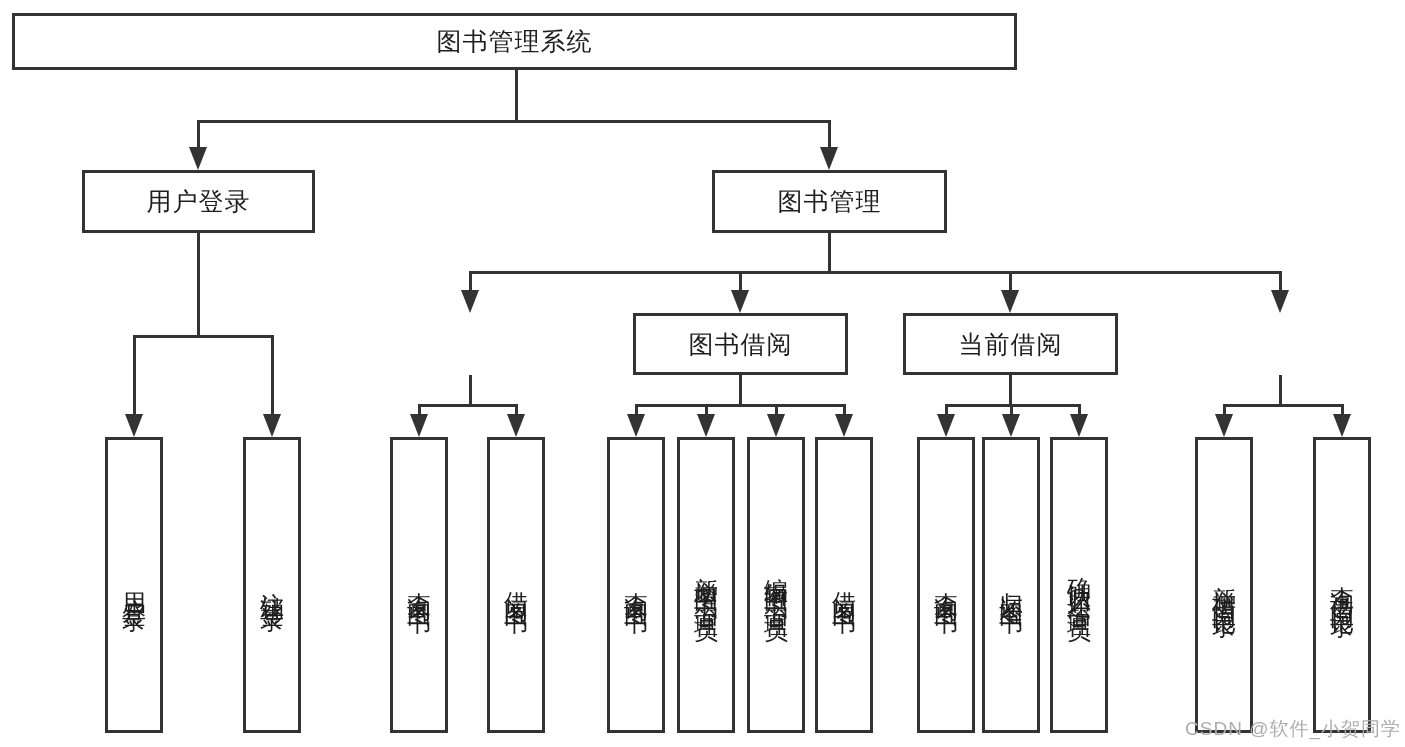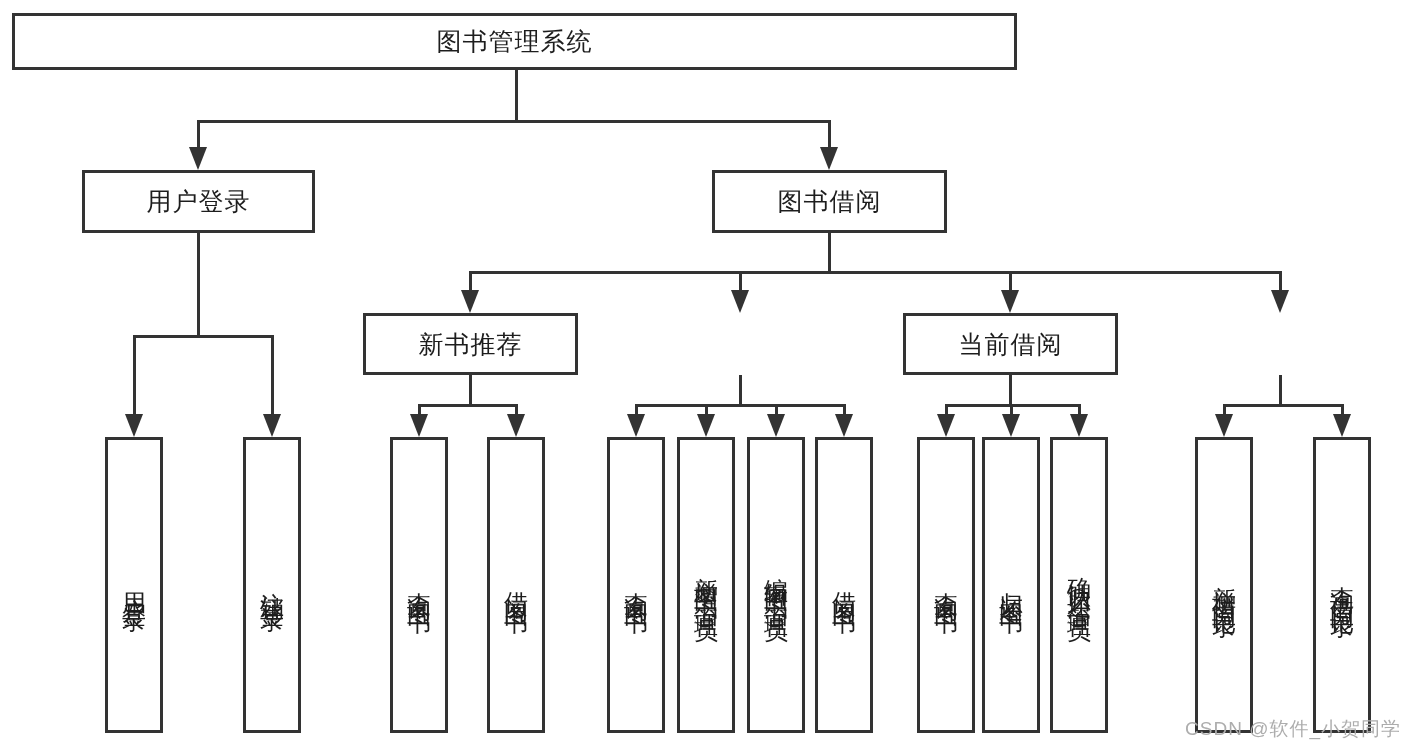--- a/index.html
+++ b/index.html
@@ -46,23 +46,23 @@
   }
 </style>
 </head>
 <body>
 
 <div id="stage">
 
   <div class="node hnode" style="left:12px; top:13px; width:1005px; height:57px;">图书管理系统</div>
 
   <div class="node hnode" style="left:82px; top:170px; width:233px; height:63px;">用户登录</div>
-  <div class="node hnode" style="left:712px; top:170px; width:235px; height:63px;">图书借阅</div>
+  <div class="node hnode" style="left:712px; top:170px; width:235px; height:63px;">图书管理</div>
 
-  <div class="node hnode" style="left:363px; top:313px; width:215px; height:62px;">新书推荐</div>
+  <div class="node hnode" style="left:633px; top:313px; width:215px; height:62px;">图书借阅</div>
   <div class="node hnode" style="left:903px; top:313px; width:215px; height:62px;font-family:Liberation Serif, serif;">当前借阅</div>
 
   <div class="node leaf" style="left:105px; top:437px; width:58px; height:296px;">用户登录</div>
   <div class="node leaf" style="left:243px; top:437px; width:58px; height:296px;">注销登录</div>
 
   <div class="node leaf" style="left:390px; top:437px; width:58px; height:296px;">查询图书</div>
   <div class="node leaf" style="left:487px; top:437px; width:58px; height:296px;">借阅图书</div>
 
   <div class="node leaf" style="left:607px; top:437px; width:58px; height:296px;">查询图书</div>
   <div class="node leaf" style="left:677px; top:437px; width:58px; height:296px;">新增图书（管理员）</div>

